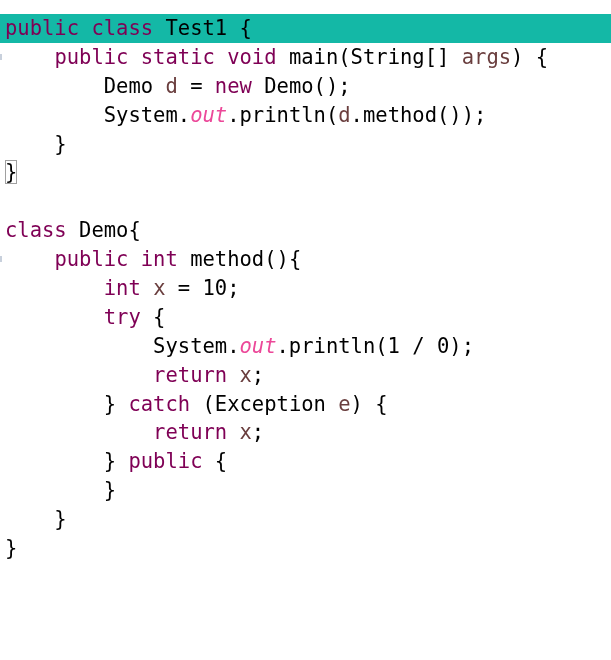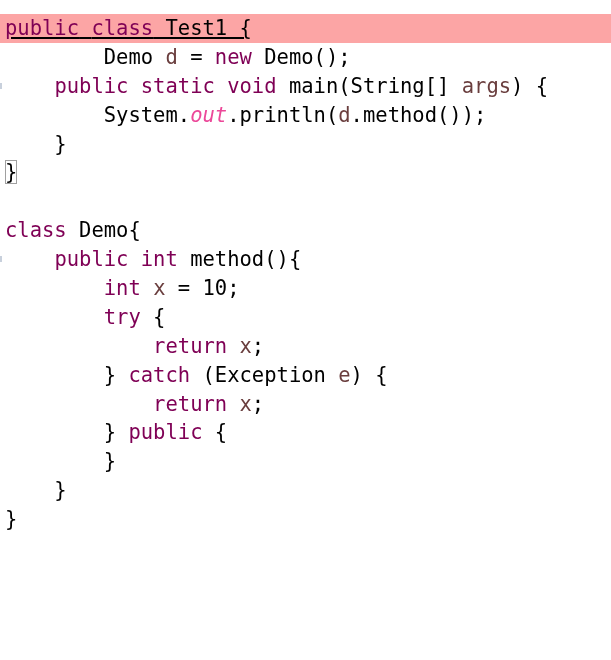--- a/index.html
+++ b/index.html
@@ -7,45 +7,46 @@
   .editor {
     position: absolute; left: 0; top: 14px; width: 611px;
     font-family: "DejaVu Sans Mono", "Liberation Mono", monospace;
     font-size: 20.5px;
     letter-spacing: 0px;
   }
   .line {
     position: relative; height: 28.9px; line-height: 28.9px;
     white-space: pre; padding-left: 5px; color: #000000;
   }
-  .line.current { background: #fca5a5; text-decoration: underline; }
+  .line.current { background: #14b8a6; }
   .kw { color: #7f0055; }
   .var { color: #6a3e3e; }
   .field { color: #ec4899; font-style: italic; }
   .plain { color: #000000; }
   .bracket-box { outline: 1px solid #a0a0a0; outline-offset: -1px; }
   .marker {
     position: absolute; left: 0; width: 2px; height: 6px; background: #c8d0dc;
   }
 </style>
 </head>
 <body>
 
 <div class="editor" id="editor">
     <div class="line current"><span class="kw">public</span><span class="plain"> </span><span class="kw">class</span><span class="plain"> Test1 {</span></div>
+    <div class="line"><span class="marker" style="top: 11px;"></span><span class="plain">    </span><span class="kw">public</span><span class="plain"> </span><span class="kw">static</span><span class="plain"> </span><span class="kw">void</span><span class="plain"> main(String[] </span><span class="var">args</span><span class="plain">) {</span></div>
     <div class="line"><span class="plain">        Demo </span><span class="var">d</span><span class="plain"> = </span><span class="kw">new</span><span class="plain"> Demo();</span></div>
-    <div class="line"><span class="marker" style="top: 11px;"></span><span class="plain">    </span><span class="kw">public</span><span class="plain"> </span><span class="kw">static</span><span class="plain"> </span><span class="kw">void</span><span class="plain"> main(String[] </span><span class="var">args</span><span class="plain">) {</span></div>
     <div class="line"><span class="plain">        System.</span><span class="field">out</span><span class="plain">.println(</span><span class="var">d</span><span class="plain">.method());</span></div>
     <div class="line"><span class="plain">    }</span></div>
     <div class="line"><span class="plain bracket-box">}</span></div>
     <div class="line"> </div>
     <div class="line"><span class="kw">class</span><span class="plain"> Demo{</span></div>
     <div class="line"><span class="marker" style="top: 11px;"></span><span class="plain">    </span><span class="kw">public</span><span class="plain"> </span><span class="kw">int</span><span class="plain"> method(){</span></div>
     <div class="line"><span class="plain">        </span><span class="kw">int</span><span class="plain"> </span><span class="var">x</span><span class="plain"> = 10;</span></div>
     <div class="line"><span class="plain">        </span><span class="kw">try</span><span class="plain"> {</span></div>
+    <div class="line"><span class="plain">            System.</span><span class="field">out</span><span class="plain">.println(1 / 0);</span></div>
     <div class="line"><span class="plain">            </span><span class="kw">return</span><span class="plain"> </span><span class="var">x</span><span class="plain">;</span></div>
     <div class="line"><span class="plain">        } </span><span class="kw">catch</span><span class="plain"> (Exception </span><span class="var">e</span><span class="plain">) {</span></div>
     <div class="line"><span class="plain">            </span><span class="kw">return</span><span class="plain"> </span><span class="var">x</span><span class="plain">;</span></div>
     <div class="line"><span class="plain">        } </span><span class="kw">public</span><span class="plain"> {</span></div>
     <div class="line"><span class="plain">        }</span></div>
     <div class="line"><span class="plain">    }</span></div>
     <div class="line"><span class="plain">}</span></div>
   </div>
 
 </body></html>

